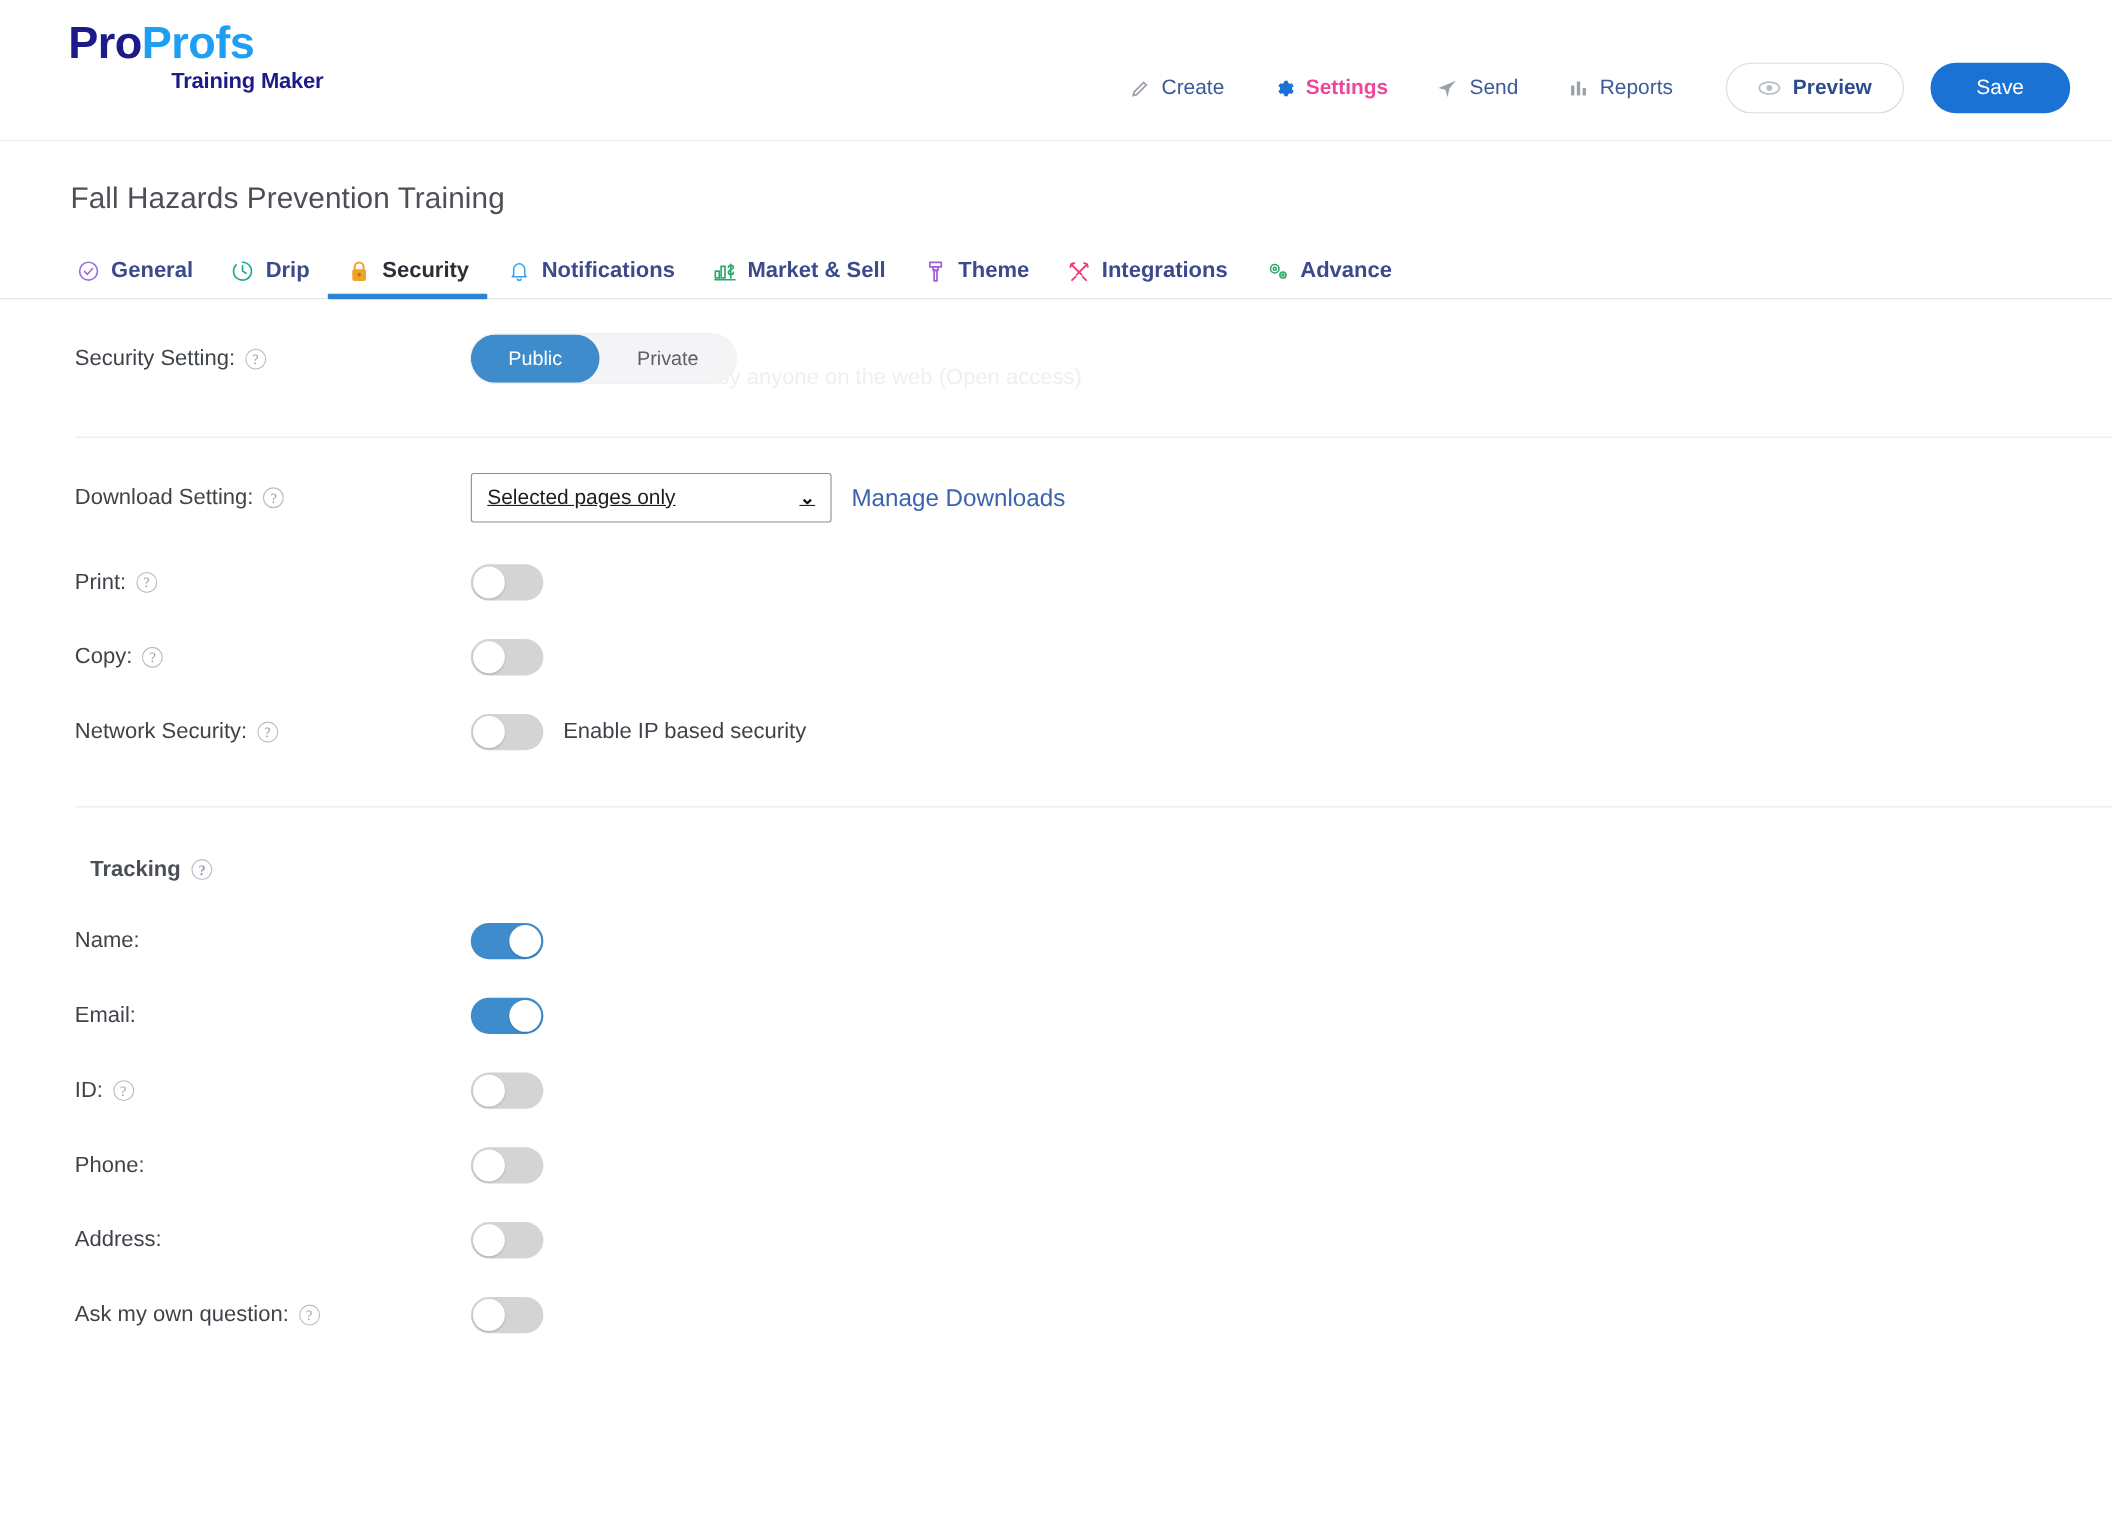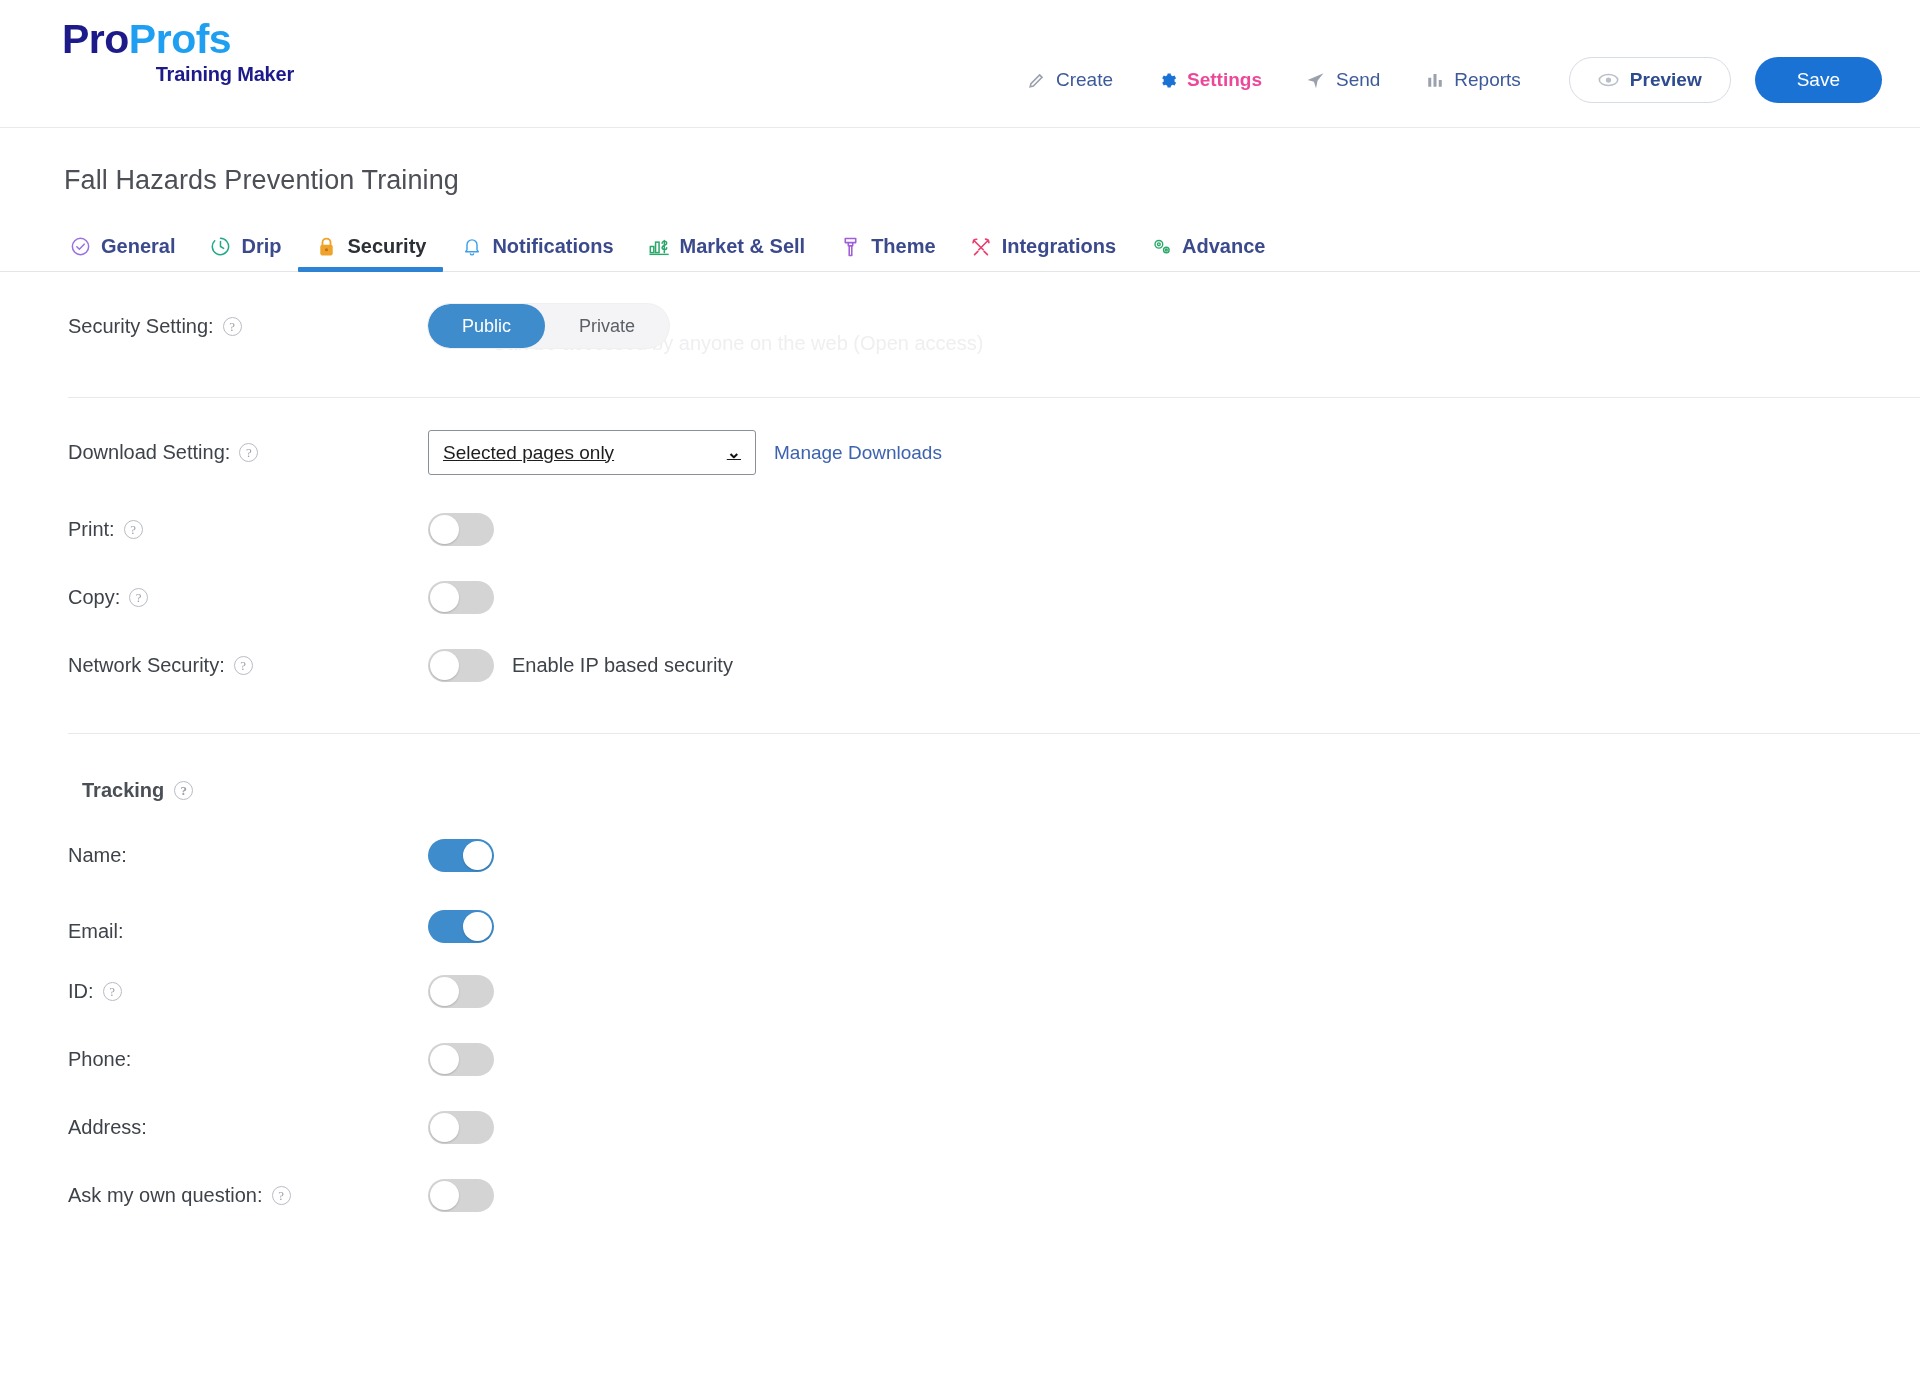--- a/index.html
+++ b/index.html
@@ -213,21 +213,21 @@
     padding: 0 14px;
     font-size: 19px;
     color: #1c1d1f;
     justify-content: space-between;
     cursor: pointer;
     text-decoration: underline;
   }
   .chev { font-size: 17px; color: #111; line-height: 1; font-weight: bold; }
   .link {
     margin-left: 18px;
-    font-size: 19px;
+    font-size: 22px;
     color: #3c63b0;
     cursor: pointer;
     white-space: nowrap;
   }
 
   
   .toggle {
     width: 66px; height: 33px;
     border-radius: 17px;
     background: #d4d4d4;
@@ -506,21 +506,21 @@
     <div class="label">
       <span>Name:</span>
     </div>
     <div class="control">
       <div class="toggle on">
           <span class="knob"></span>
         </div>
     </div>
   </div>
 
-  <div class="row" style="margin-top:28px;align-items:flex-end;">
+  <div class="row" style="margin-top:28px;">
     <div class="label">
       <span>Email:</span>
     </div>
     <div class="control">
       <div class="toggle on">
           <span class="knob"></span>
         </div>
     </div>
   </div>
 

